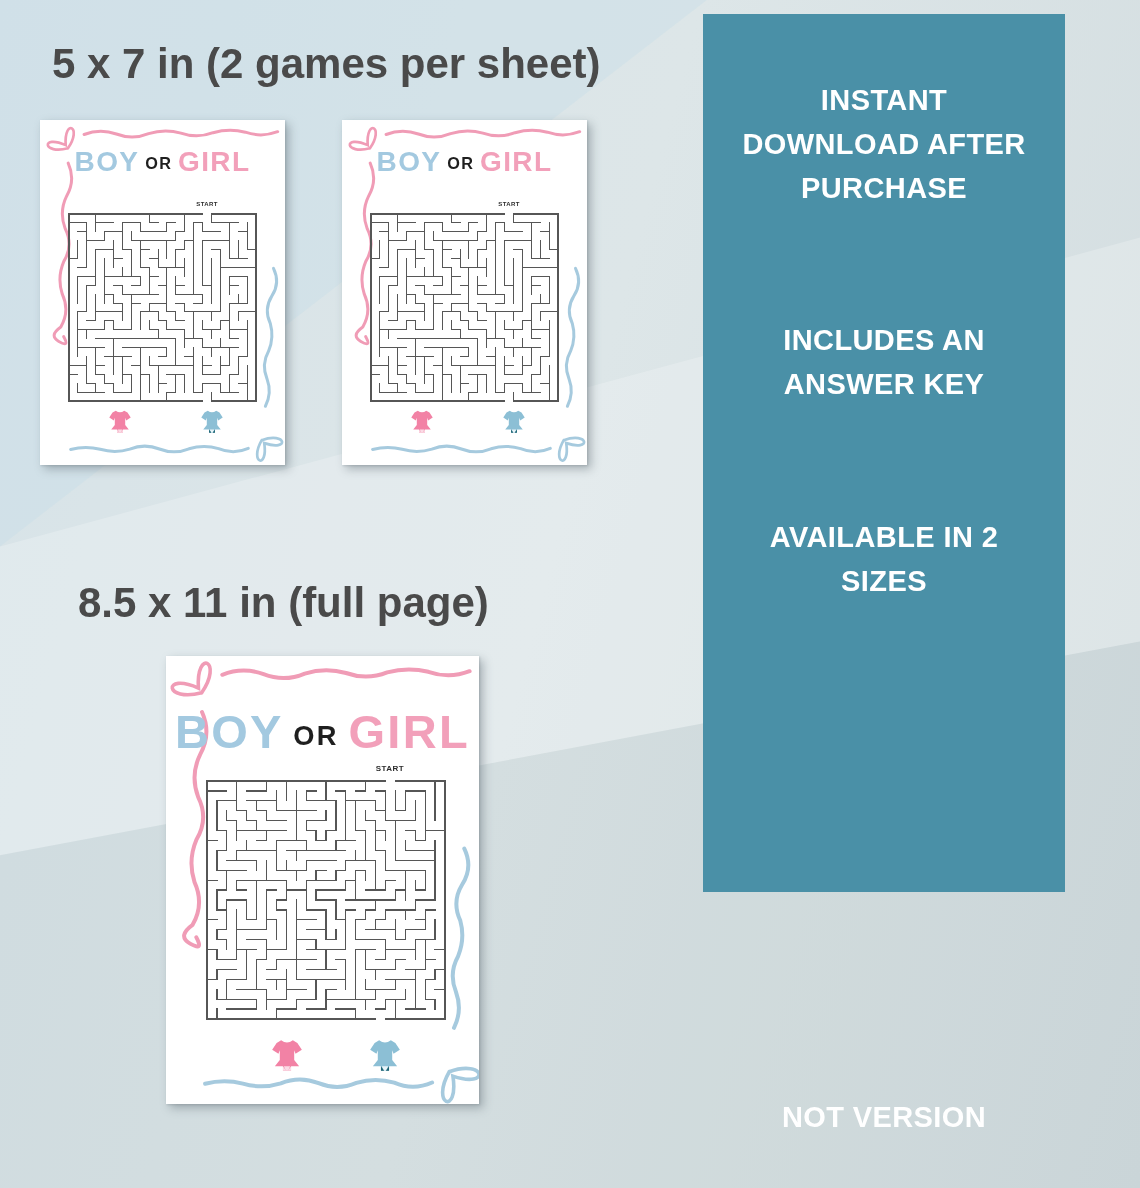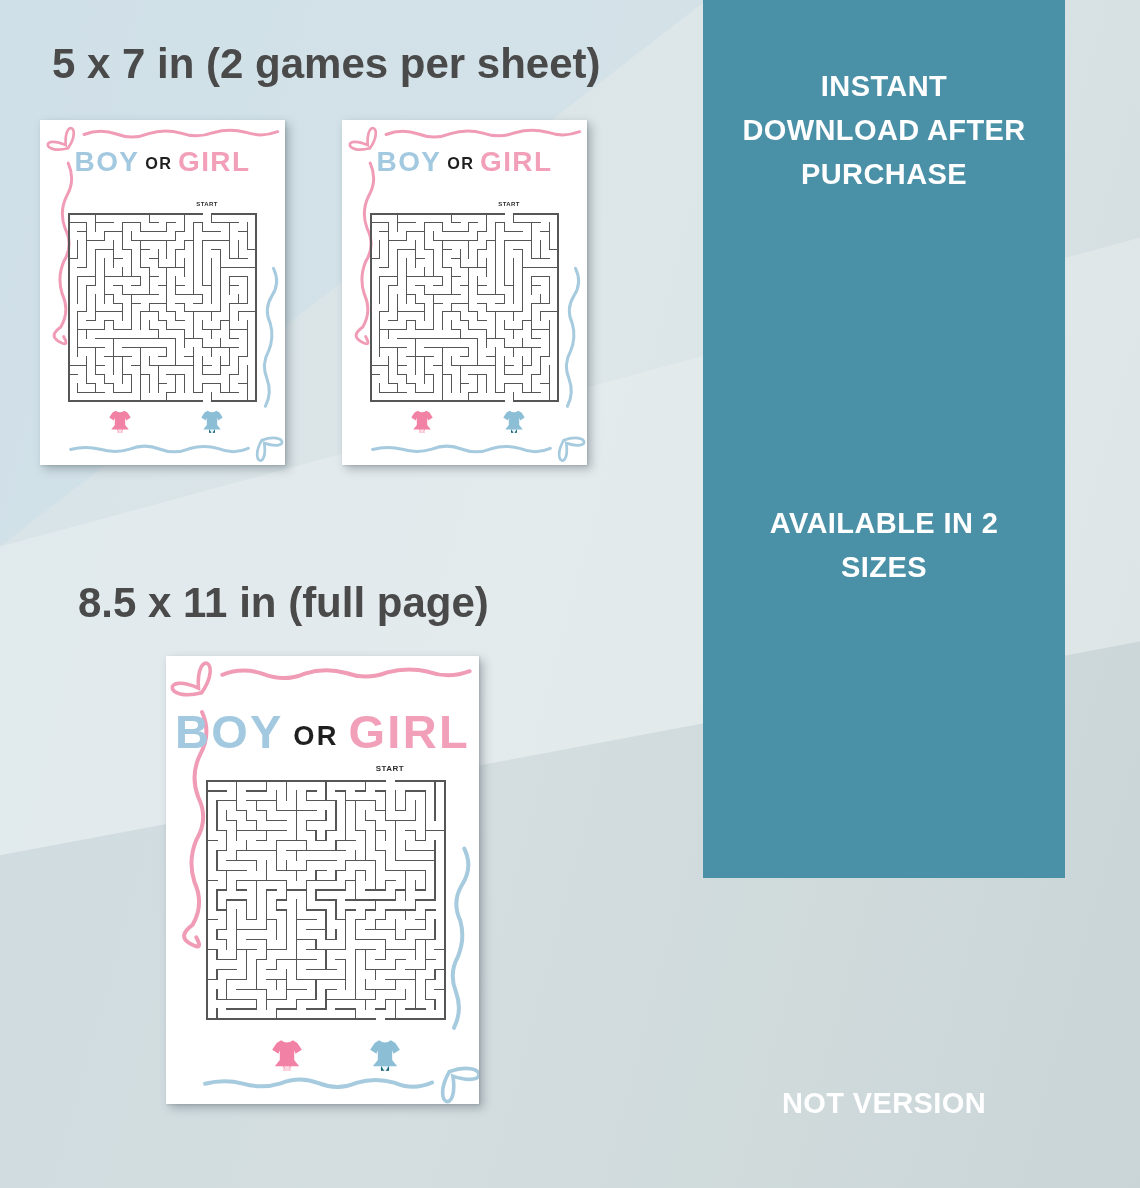--- a/index.html
+++ b/index.html
@@ -50,21 +50,21 @@
   .onesie svg{display:block;width:100%;height:100%;}
   .small .onesie{width:26px;height:26px;top:289px;}
   .small .onesie.pink{left:67px;}
   .small .onesie.blue{left:159px;}
   .large .onesie{width:36px;height:36px;top:382px;}
   .large .onesie.pink{left:103px;}
   .large .onesie.blue{left:201px;}
 
   
   .sidebar{
-    position:absolute;left:703px;top:0;width:362px;height:878px;
+    position:absolute;left:703px;top:14px;width:362px;height:878px;
     background:var(--sidebar_bg,#4a90a7);
   }
   .feature{
     position:absolute;left:0;right:0;padding:0 24px;transform:translateY(-50%);
     text-align:center;color:var(--feature_text,#ffffff);font-weight:bold;
     font-size:29px;line-height:1.52;letter-spacing:0.4px;white-space:pre-line;
   }
 </style>
 </head>
 <body>
@@ -170,17 +170,19 @@
       <path fill="#e8f4f8" d="M16.5,31.5 h7 l-2.2,5 h-2.6 Z"></path>
       <path fill="#1e6473" d="M15.5,31.5 l3.6,5 h-3.6 Z M24.5,31.5 v5 h-3.6 Z"></path>
     </svg>
       </div>
   </section>
 
   <aside class="sidebar">
     <div class="feature" style="top:130px">INSTANT
 DOWNLOAD AFTER
 PURCHASE</div>
+    <div class="feature" style="top:348px">INCLUDES AN
+ANSWER KEY</div>
     <div class="feature" style="top:545px">AVAILABLE IN 2
 SIZES</div>
     <div class="feature" style="top:1103px">NOT VERSION</div>
   </aside>
 </div>
 
 </body></html>

